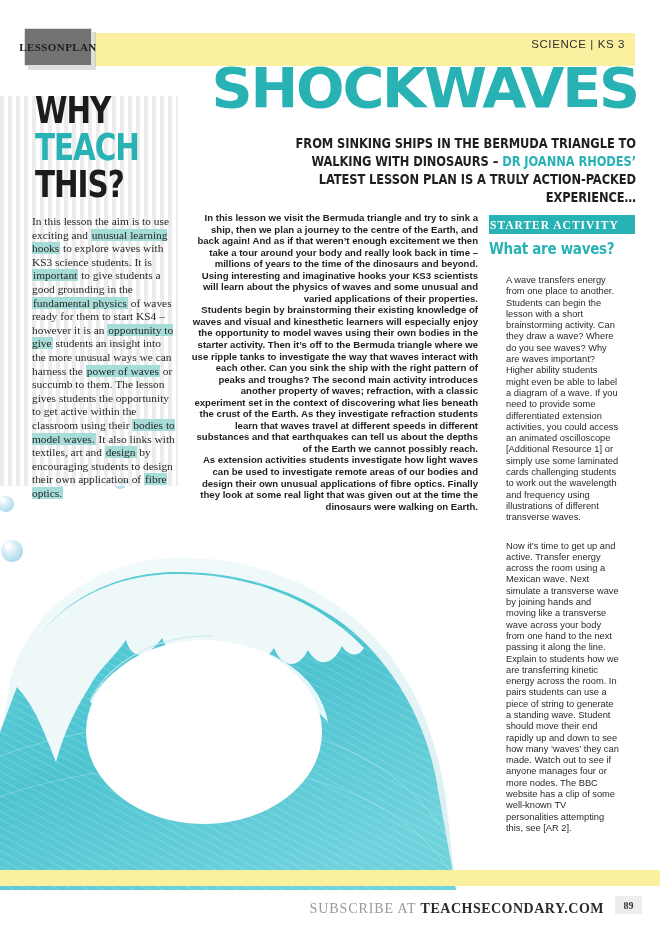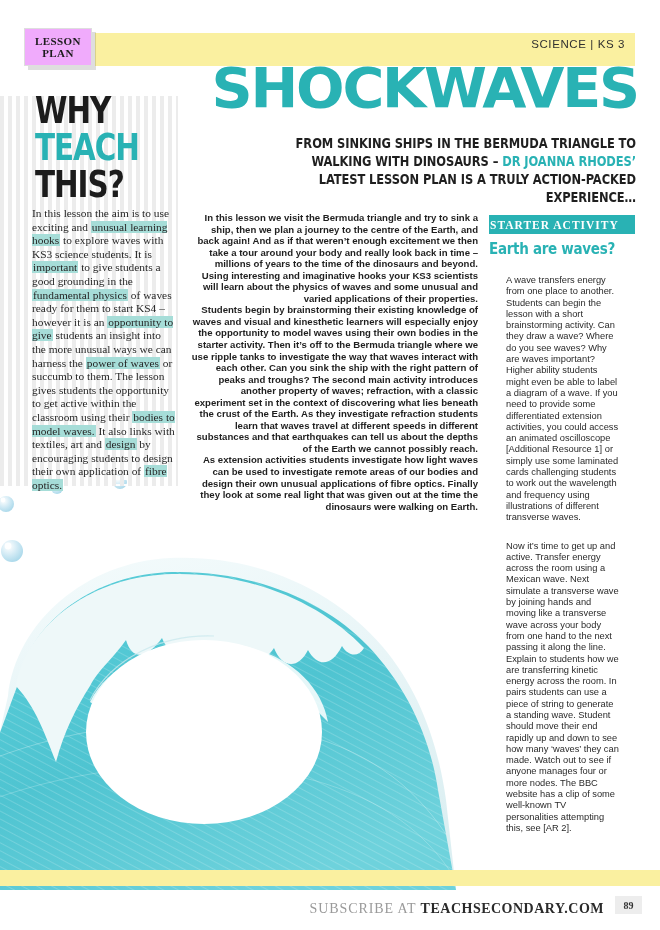--- a/index.html
+++ b/index.html
@@ -58,26 +58,26 @@
     font-family: "Liberation Sans", sans-serif;
     white-space: nowrap;
   }
 
   .lesson-tab {
     position: absolute;
     left: 24px;
     top: 28px;
     width: 66px;
     height: 36px;
-    background: #f0abfc;
+    background: #737373;
     border: 1px solid #dedede;
     box-shadow: 4px 4px 0 0 rgba(0,0,0,0.13);
     z-index: 5;
     display: flex;
-    flex-direction: column;
+    flex-direction: row;
     align-items: center;
     justify-content: center;
     text-align: center;
   }
   .lesson-tab span {
     display: block;
     font-family: "Liberation Serif", serif;
     font-weight: bold;
     font-size: 11px;
     letter-spacing: 0.4px;
@@ -150,21 +150,21 @@
     color: #1c1c1c;
     transform: scaleX(0.86);
     transform-origin: left top;
   }
   .why-head .teal { color: #29b2b4; display: block; }
   .why-head span.l { display: block; }
 
   .left-body {
     position: absolute;
     left: 32px;
-    top: 207px;
+    top: 215px;
     width: 144px;
     z-index: 3;
     font-family: "Liberation Serif", serif;
     font-size: 11.4px;
     line-height: 13.6px;
     color: #262626;
     text-align: left;
   }
   .left-body mark {
     background: #a6ddd8;
@@ -372,21 +372,21 @@
   <div class="mid-col">
       <p>In this lesson we visit the Bermuda triangle and try to sink a ship, then we plan a journey to the centre of the Earth, and back again! And as if that weren’t enough excitement we then take a tour around your body and really look back in time – millions of years to the time of the dinosaurs and beyond.</p>
       <p>Using interesting and imaginative hooks your KS3 scientists will learn about the physics of waves and some unusual and varied applications of their properties.</p>
       <p>Students begin by brainstorming their existing knowledge of waves and visual and kinesthetic learners will especially enjoy the opportunity to model waves using their own bodies in the starter activity. Then it’s off to the Bermuda triangle where we use ripple tanks to investigate the way that waves interact with each other. Can you sink the ship with the right pattern of peaks and troughs? The second main activity introduces another property of waves; refraction, with a classic experiment set in the context of discovering what lies beneath the crust of the Earth. As they investigate refraction students learn that waves travel at different speeds in different substances and that earthquakes can tell us about the depths of the Earth we cannot possibly reach.</p>
       <p>As extension activities students investigate how light waves can be used to investigate remote areas of our bodies and design their own unusual applications of fibre optics. Finally they look at some real light that was given out at the time the dinosaurs were walking on Earth.</p>
     </div>
 
   <div class="starter-banner">
     <span>STARTER ACTIVITY</span>
   </div>
-  <div class="right-head">Earth are waves?</div>
+  <div class="right-head">What are waves?</div>
   <div class="right-col">
       <p>A wave transfers energy from one place to another. Students can begin the lesson with a short brainstorming activity. Can they draw a wave? Where do you see waves? Why are waves important? Higher ability students might even be able to label a diagram of a wave. If you need to provide some differentiated extension activities, you could access an animated oscilloscope [Additional Resource 1] or simply use some laminated cards challenging students to work out the wavelength and frequency using illustrations of different transverse waves.</p>
       <p class="gap">Now it’s time to get up and active. Transfer energy across the room using a Mexican wave. Next simulate a transverse wave by joining hands and moving like a transverse wave across your body from one hand to the next passing it along the line. Explain to students how we are transferring kinetic energy across the room. In pairs students can use a piece of string to generate a standing wave. Student should move their end rapidly up and down to see how many ‘waves’ they can made. Watch out to see if anyone manages four or more nodes. The BBC website has a clip of some well-known TV personalities attempting this, see [AR 2].</p>
     </div>
 
   <div class="footer-band"></div>
   <div class="footer-text">
     <span>SUBSCRIBE AT </span><b>TEACHSECONDARY.COM</b>
   </div>
   <div class="page-num">89</div>

